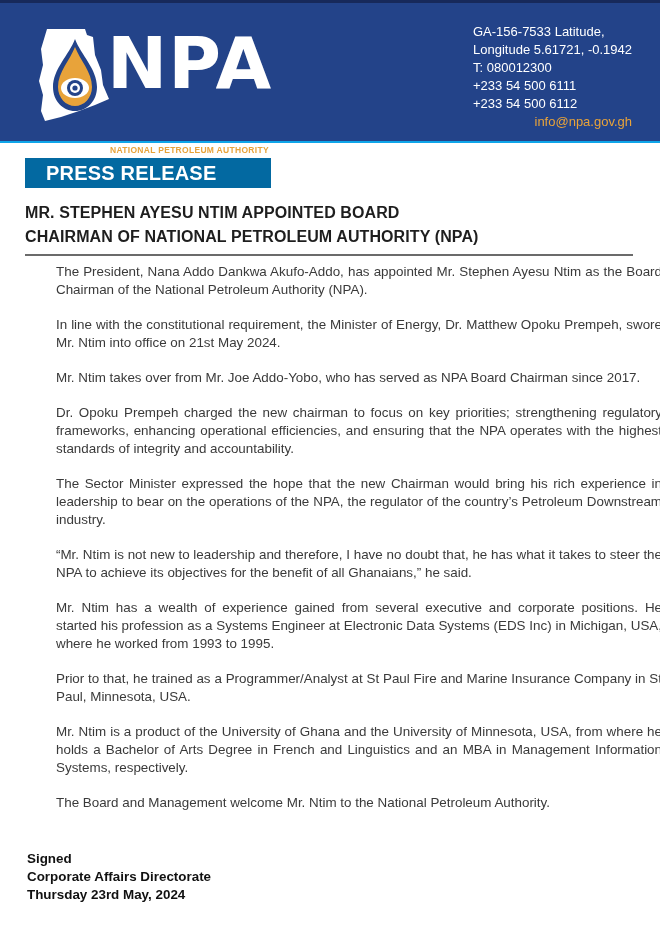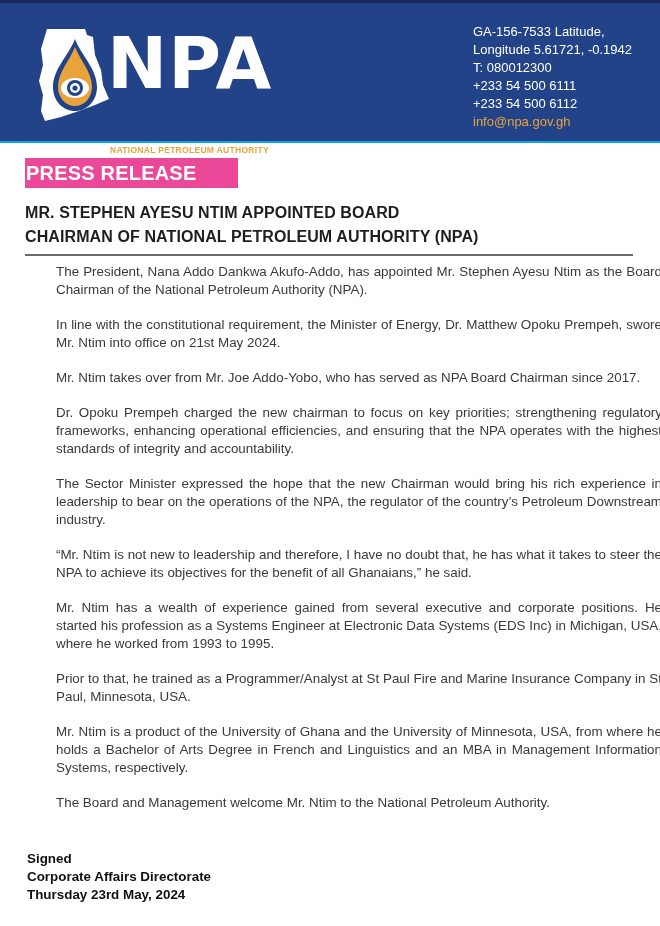--- a/index.html
+++ b/index.html
@@ -20,25 +20,25 @@
     letter-spacing: 1px; line-height: 80px;
   }
   .logo-sub {
     position: absolute; left: 110px; top: 94px; color: #e8a33a;
     font-size: 8.5px; font-weight: bold; letter-spacing: 0.3px; margin-top: 48px;
   }
   .contact {
     position: absolute; left: 441px; top: 20px; color: #ffffff;
     font-size: 13px; line-height: 18px; margin-left: 32px;
   }
-  .contact .email { color: #e8a33a; }
+  .contact .email { color: #e8a33a; text-align: right; }
   .badge {
-    position: absolute; left: 25px; top: 158px; width: 213px; height: 30px;
-    background: #ec4899; color: #ffffff; font-weight: bold; font-size: 20px;
-    line-height: 30px; box-sizing: border-box; padding-left: 1px; letter-spacing: 0.2px;
+    position: absolute; left: 25px; top: 158px; width: 246px; height: 30px;
+    background: #0369a1; color: #ffffff; font-weight: bold; font-size: 20px;
+    line-height: 30px; box-sizing: border-box; padding-left: 21px; letter-spacing: 0.2px;
   }
   .title {
     position: absolute; left: 25px; top: 201px; width: 610px;
     font-weight: bold; font-size: 16px; line-height: 24px; color: #1e1e1e;
     margin: 0; letter-spacing: 0.1px;
   }
   .title-rule {
     position: absolute; left: 25px; top: 254px; width: 608px; height: 2px; background: #6b6b6b;
   }
   .body {

